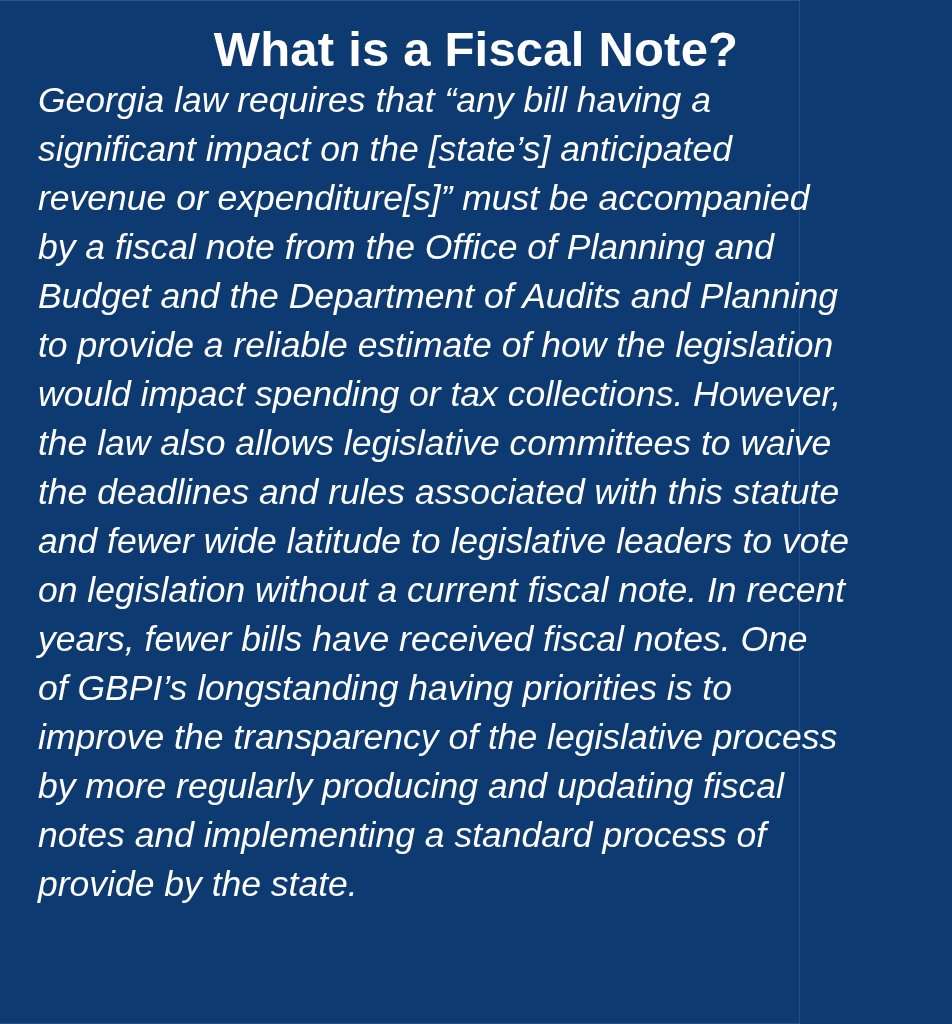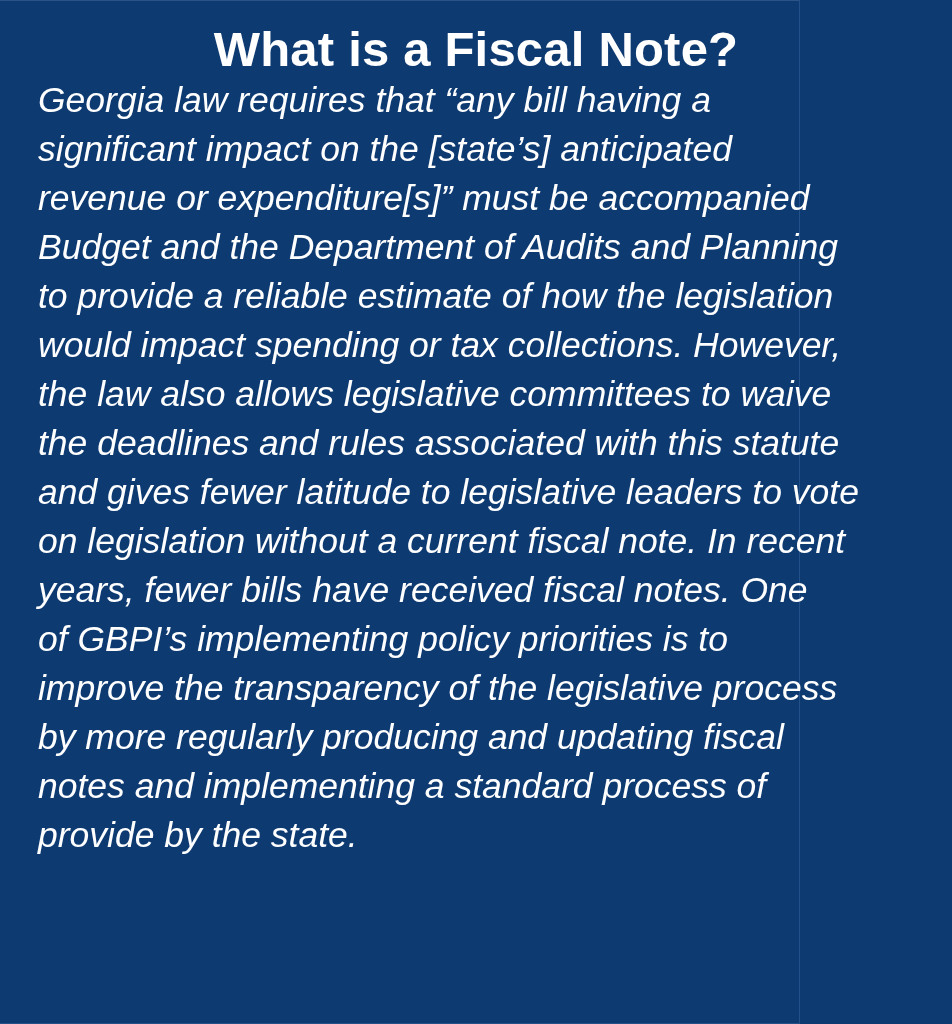--- a/index.html
+++ b/index.html
@@ -54,27 +54,28 @@
   </style>
 </head>
 <body>
 
 <div class="panel">
   <h1 class="title">What is a Fiscal Note?</h1>
   <p class="body">
     <span class="line">Georgia law requires that “any bill having a</span>
     <span class="line">significant impact on the [state’s] anticipated</span>
     <span class="line">revenue or expenditure[s]” must be accompanied</span>
+    <span class="line">by a fiscal note from the Office of Planning and</span>
     <span class="line">Budget and the Department of Audits and Planning</span>
     <span class="line">to provide a reliable estimate of how the legislation</span>
     <span class="line">would impact spending or tax collections. However,</span>
     <span class="line">the law also allows legislative committees to waive</span>
     <span class="line">the deadlines and rules associated with this statute</span>
-    <span class="line">and gives fewer latitude to legislative leaders to vote</span>
+    <span class="line">and fewer wide latitude to legislative leaders to vote</span>
     <span class="line">on legislation without a current fiscal note. In recent</span>
     <span class="line">years, fewer bills have received fiscal notes. One</span>
-    <span class="line">of GBPI’s implementing policy priorities is to</span>
+    <span class="line">of GBPI’s longstanding having priorities is to</span>
     <span class="line">improve the transparency of the legislative process</span>
     <span class="line">by more regularly producing and updating fiscal</span>
     <span class="line">notes and implementing a standard process of</span>
     <span class="line">provide by the state.</span>
   </p>
 </div>
 
 </body></html>

